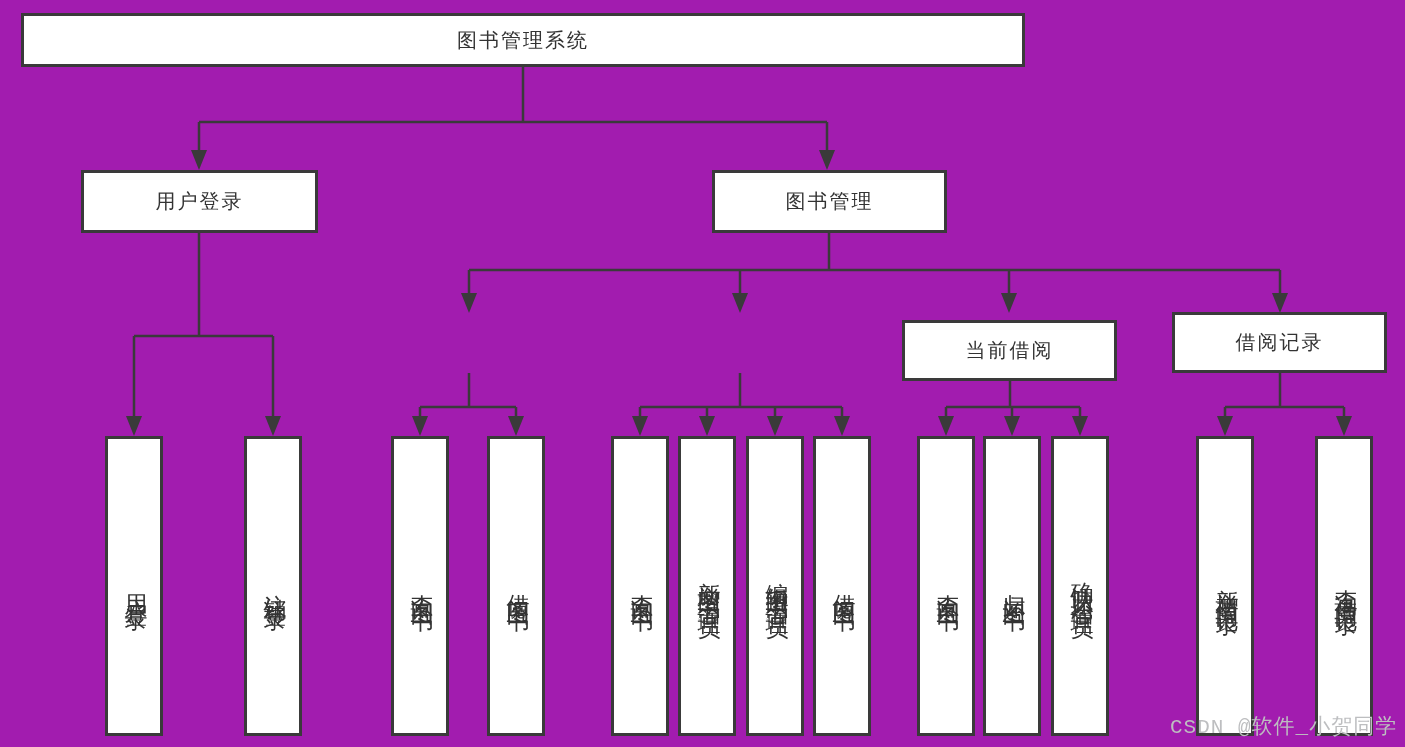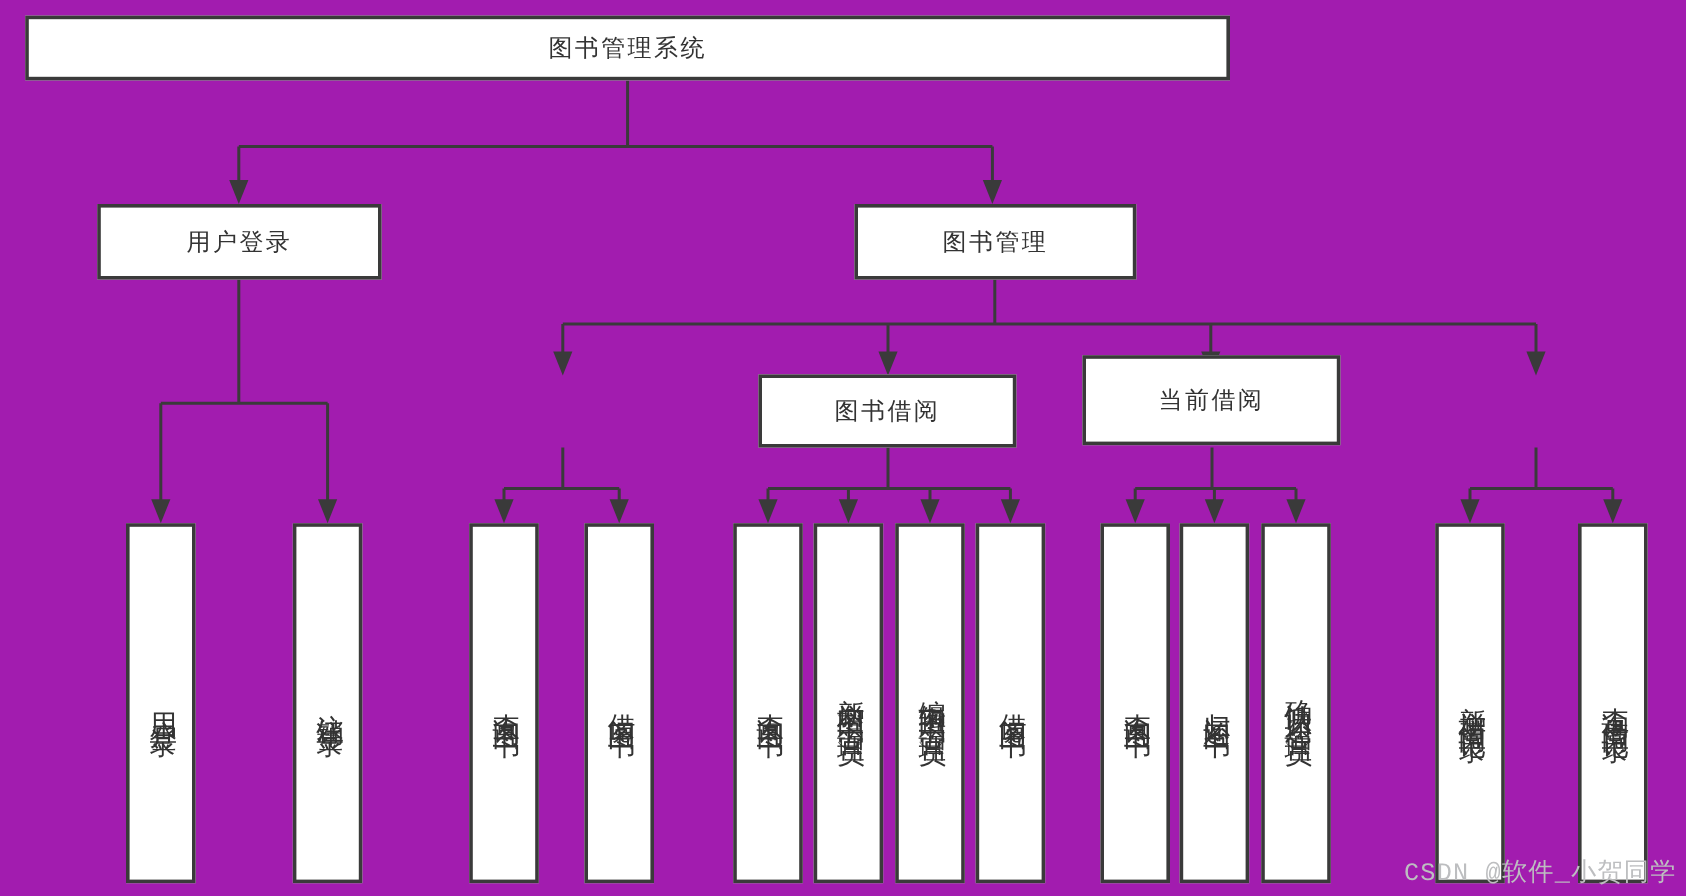--- a/index.html
+++ b/index.html
@@ -96,25 +96,25 @@
     <span>图书管理系统</span>
   </div>
 
   <div class="hbox" style="left:81px; top:170px; width:237px; height:63px;">
     <span>用户登录</span>
   </div>
   <div class="hbox" style="left:712px; top:170px; width:235px; height:63px;align-items:center;">
     <span>图书管理</span>
   </div>
 
-  <div class="hbox" style="left:632px; top:312px; width:215px; height:61px;">
-    <span>图书借阅</span>
+  <div class="hbox" style="left:902px; top:320px; width:215px; height:61px;">
+    <span>当前借阅</span>
   </div>
-  <div class="hbox" style="left:902px; top:296px; width:215px; height:75px;">
-    <span>当前借阅</span>
+  <div class="hbox" style="left:1172px; top:312px; width:215px; height:61px;">
+    <span>借阅记录</span>
   </div>
 
   <div class="vbox" style="left:105px; top:436px; width:58px; height:300px;">
     <span class="vtext">用户登录</span>
   </div>
   <div class="vbox" style="left:244px; top:436px; width:58px; height:300px;">
     <span class="vtext">注销登录</span>
   </div>
 
   <div class="vbox" style="left:391px; top:436px; width:58px; height:300px;">

